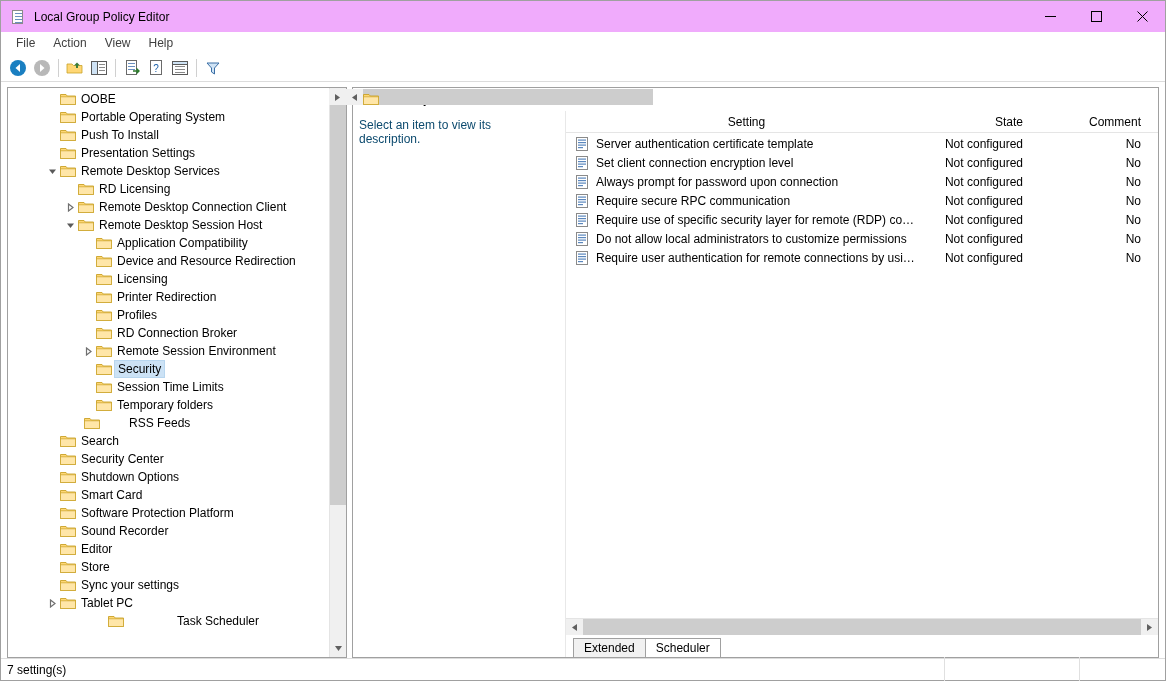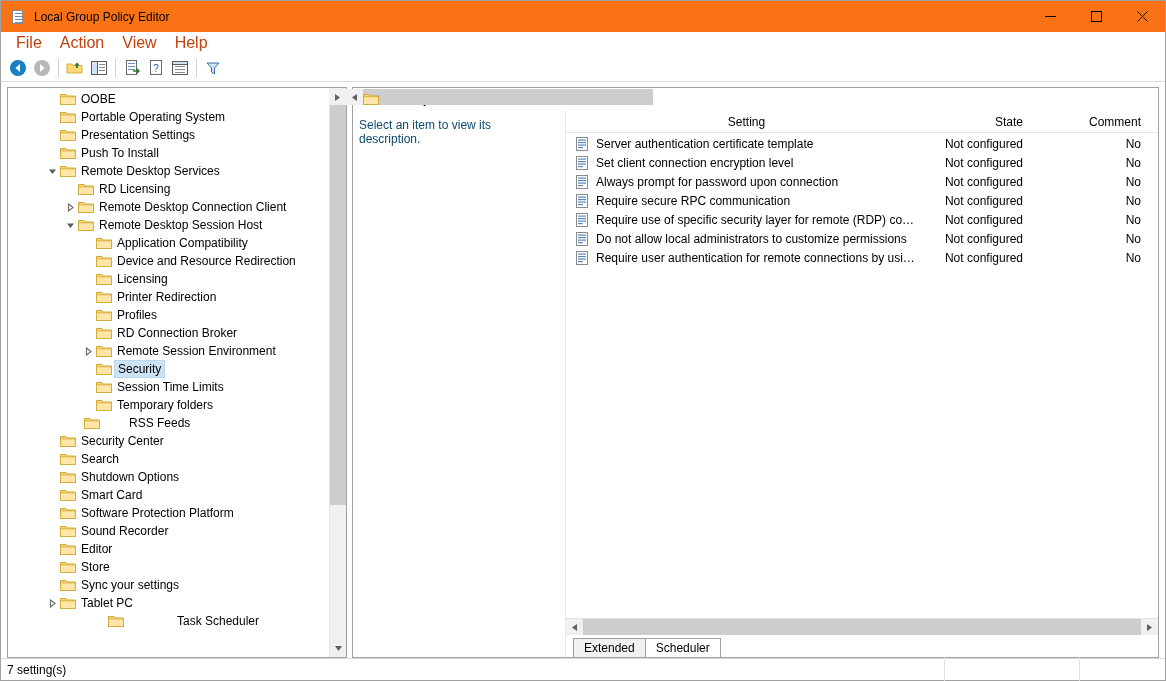--- a/index.html
+++ b/index.html
@@ -16,21 +16,21 @@
     width: 1166px; height: 681px;
     border: 1px solid #a0a0a0;
     background: #ffffff;
     display: flex; flex-direction: column;
     position: relative;
   }
   
   .titlebar {
     height: 31px;
     display: flex; align-items: center;
-    background: #f97316;
+    background: #f0abfc;
     flex: 0 0 auto;
   }
   .title-icon {
     width: 16px; height: 16px;
     margin-left: 9px; margin-right: 8px;
     position: relative;
     flex: 0 0 auto;
   }
   .title-icon .sheet {
     position: absolute; left: 2px; top: 1px;
@@ -60,22 +60,22 @@
   
   .menubar {
     height: 22px;
     display: flex; align-items: center;
     padding-left: 6px;
     background: #ffffff;
     flex: 0 0 auto;
   }
   .menu-item {
     padding: 2px 9px;
-    font-size: 16px;
-    color: #c2410c;
+    font-size: 12px;
+    color: #404040;
     line-height: 16px;
   }
   
   .toolbar {
     height: 28px;
     display: flex; align-items: center;
     padding-left: 5px;
     border-bottom: 1px solid #dcdcdc;
     background: #ffffff;
     flex: 0 0 auto;
@@ -436,29 +436,29 @@
                   <path d="M0.5 5.8 L15.5 5.8 L15.5 13.5 L0.5 13.5 Z" fill="#ffe6a8" stroke="#c9a227" stroke-width="0.7"></path>
                 </svg></span>
               <span class="label">Portable Operating System</span>
             </div>
             <div class="tree-row" style="padding-left: 36px;">
               <span class="expander"></span>
               <span class="folder"><svg width="16" height="16" viewBox="0 0 16 16">
                   <path d="M0.5 3.5 L6 3.5 L7.3 5 L15.5 5 L15.5 13.5 L0.5 13.5 Z" fill="#ffd775" stroke="#c9a227" stroke-width="0.9"></path>
                   <path d="M0.5 5.8 L15.5 5.8 L15.5 13.5 L0.5 13.5 Z" fill="#ffe6a8" stroke="#c9a227" stroke-width="0.7"></path>
                 </svg></span>
+              <span class="label">Push To Install</span>
+            </div>
+            <div class="tree-row" style="padding-left: 36px;">
+              <span class="expander"></span>
+              <span class="folder"><svg width="16" height="16" viewBox="0 0 16 16">
+                  <path d="M0.5 3.5 L6 3.5 L7.3 5 L15.5 5 L15.5 13.5 L0.5 13.5 Z" fill="#ffd775" stroke="#c9a227" stroke-width="0.9"></path>
+                  <path d="M0.5 5.8 L15.5 5.8 L15.5 13.5 L0.5 13.5 Z" fill="#ffe6a8" stroke="#c9a227" stroke-width="0.7"></path>
+                </svg></span>
               <span class="label">Presentation Settings</span>
-            </div>
-            <div class="tree-row" style="padding-left: 36px;">
-              <span class="expander"></span>
-              <span class="folder"><svg width="16" height="16" viewBox="0 0 16 16">
-                  <path d="M0.5 3.5 L6 3.5 L7.3 5 L15.5 5 L15.5 13.5 L0.5 13.5 Z" fill="#ffd775" stroke="#c9a227" stroke-width="0.9"></path>
-                  <path d="M0.5 5.8 L15.5 5.8 L15.5 13.5 L0.5 13.5 Z" fill="#ffe6a8" stroke="#c9a227" stroke-width="0.7"></path>
-                </svg></span>
-              <span class="label">Push To Install</span>
             </div>
             <div class="tree-row" style="padding-left: 36px;">
               <span class="expander">
                 <svg width="9" height="9" viewBox="0 0 9 9">
                   <path d="M1 2.5 L8 2.5 L4.5 7 Z" fill="#5a5a5a"></path>
                 </svg>
               </span>
               <span class="folder"><svg width="16" height="16" viewBox="0 0 16 16">
                   <path d="M0.5 3.5 L6 3.5 L7.3 5 L15.5 5 L15.5 13.5 L0.5 13.5 Z" fill="#ffd775" stroke="#c9a227" stroke-width="0.9"></path>
                   <path d="M0.5 5.8 L15.5 5.8 L15.5 13.5 L0.5 13.5 Z" fill="#ffe6a8" stroke="#c9a227" stroke-width="0.7"></path>
@@ -588,29 +588,29 @@
                   <path d="M0.5 5.8 L15.5 5.8 L15.5 13.5 L0.5 13.5 Z" fill="#ffe6a8" stroke="#c9a227" stroke-width="0.7"></path>
                 </svg></span>
               <span class="label">RSS Feeds</span>
             </div>
             <div class="tree-row" style="padding-left: 36px;">
               <span class="expander"></span>
               <span class="folder"><svg width="16" height="16" viewBox="0 0 16 16">
                   <path d="M0.5 3.5 L6 3.5 L7.3 5 L15.5 5 L15.5 13.5 L0.5 13.5 Z" fill="#ffd775" stroke="#c9a227" stroke-width="0.9"></path>
                   <path d="M0.5 5.8 L15.5 5.8 L15.5 13.5 L0.5 13.5 Z" fill="#ffe6a8" stroke="#c9a227" stroke-width="0.7"></path>
                 </svg></span>
+              <span class="label">Search</span>
+            </div>
+            <div class="tree-row" style="padding-left: 36px;">
+              <span class="expander"></span>
+              <span class="folder"><svg width="16" height="16" viewBox="0 0 16 16">
+                  <path d="M0.5 3.5 L6 3.5 L7.3 5 L15.5 5 L15.5 13.5 L0.5 13.5 Z" fill="#ffd775" stroke="#c9a227" stroke-width="0.9"></path>
+                  <path d="M0.5 5.8 L15.5 5.8 L15.5 13.5 L0.5 13.5 Z" fill="#ffe6a8" stroke="#c9a227" stroke-width="0.7"></path>
+                </svg></span>
               <span class="label">Security Center</span>
-            </div>
-            <div class="tree-row" style="padding-left: 36px;">
-              <span class="expander"></span>
-              <span class="folder"><svg width="16" height="16" viewBox="0 0 16 16">
-                  <path d="M0.5 3.5 L6 3.5 L7.3 5 L15.5 5 L15.5 13.5 L0.5 13.5 Z" fill="#ffd775" stroke="#c9a227" stroke-width="0.9"></path>
-                  <path d="M0.5 5.8 L15.5 5.8 L15.5 13.5 L0.5 13.5 Z" fill="#ffe6a8" stroke="#c9a227" stroke-width="0.7"></path>
-                </svg></span>
-              <span class="label">Search</span>
             </div>
             <div class="tree-row" style="padding-left: 36px;">
               <span class="expander"></span>
               <span class="folder"><svg width="16" height="16" viewBox="0 0 16 16">
                   <path d="M0.5 3.5 L6 3.5 L7.3 5 L15.5 5 L15.5 13.5 L0.5 13.5 Z" fill="#ffd775" stroke="#c9a227" stroke-width="0.9"></path>
                   <path d="M0.5 5.8 L15.5 5.8 L15.5 13.5 L0.5 13.5 Z" fill="#ffe6a8" stroke="#c9a227" stroke-width="0.7"></path>
                 </svg></span>
               <span class="label">Shutdown Options</span>
             </div>
             <div class="tree-row" style="padding-left: 36px;">

